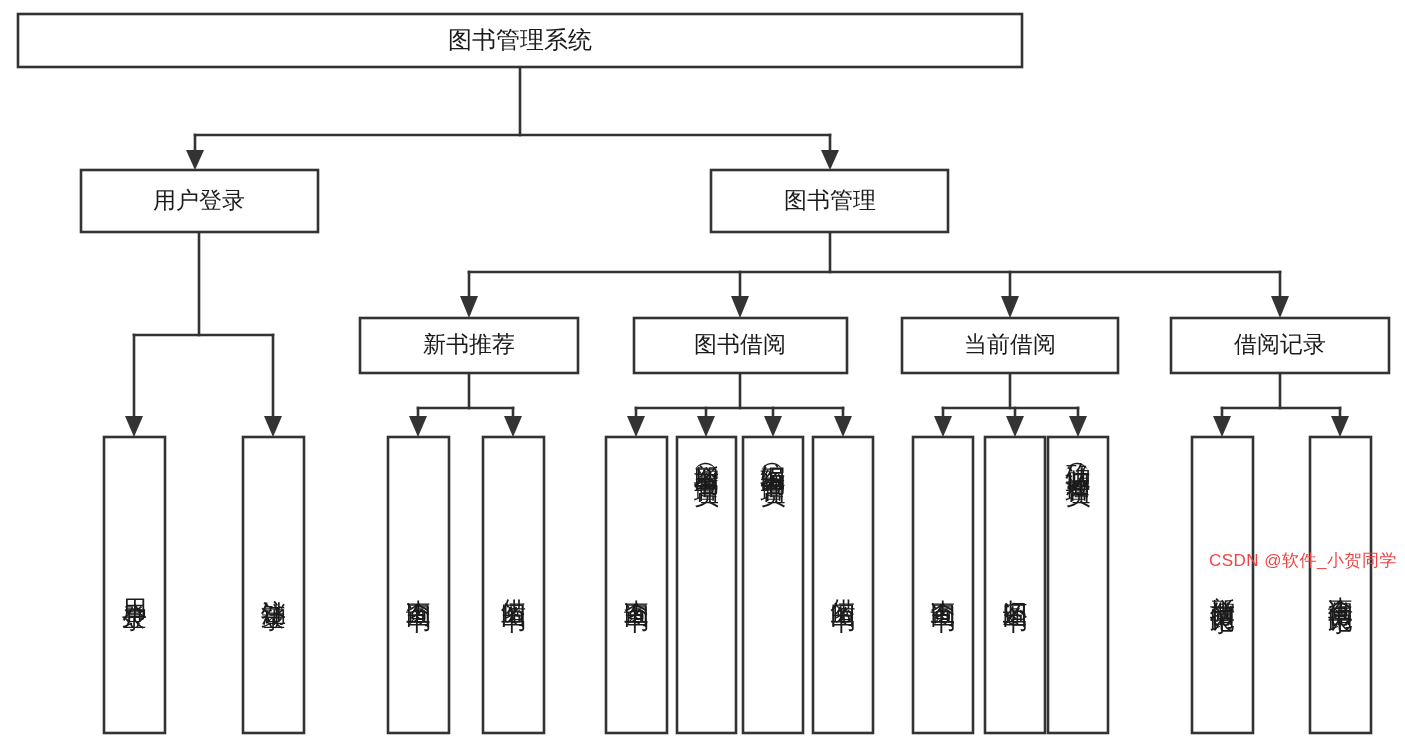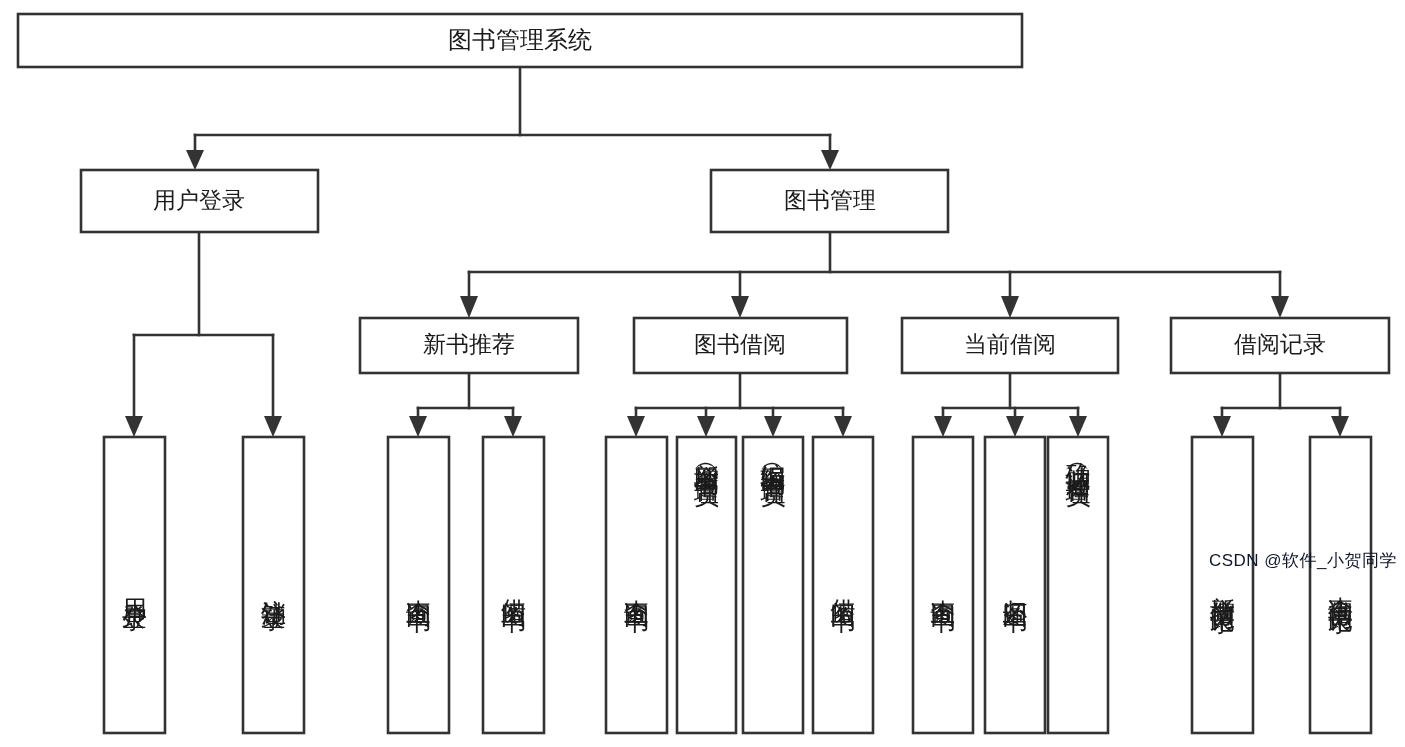--- a/index.html
+++ b/index.html
@@ -72,21 +72,21 @@
     letter-spacing: 3px;
     color: #1b1b1b;
     white-space: nowrap;
   }
   .watermark {
     position: absolute;
     right: 8px;
     bottom: 4px;
     font-family: "Liberation Sans", "DejaVu Sans", sans-serif;
     font-size: 17px;
-    color: #0f172a;
+    color: #ef4444;
     letter-spacing: 0.5px;
     white-space: nowrap;
   }
 </style>
 </head>
 <body>
 
 <div id="diagram-root">
 
   <svg class="diagram" viewBox="0 0 1405 747" xmlns="http://www.w3.org/2000/svg">

